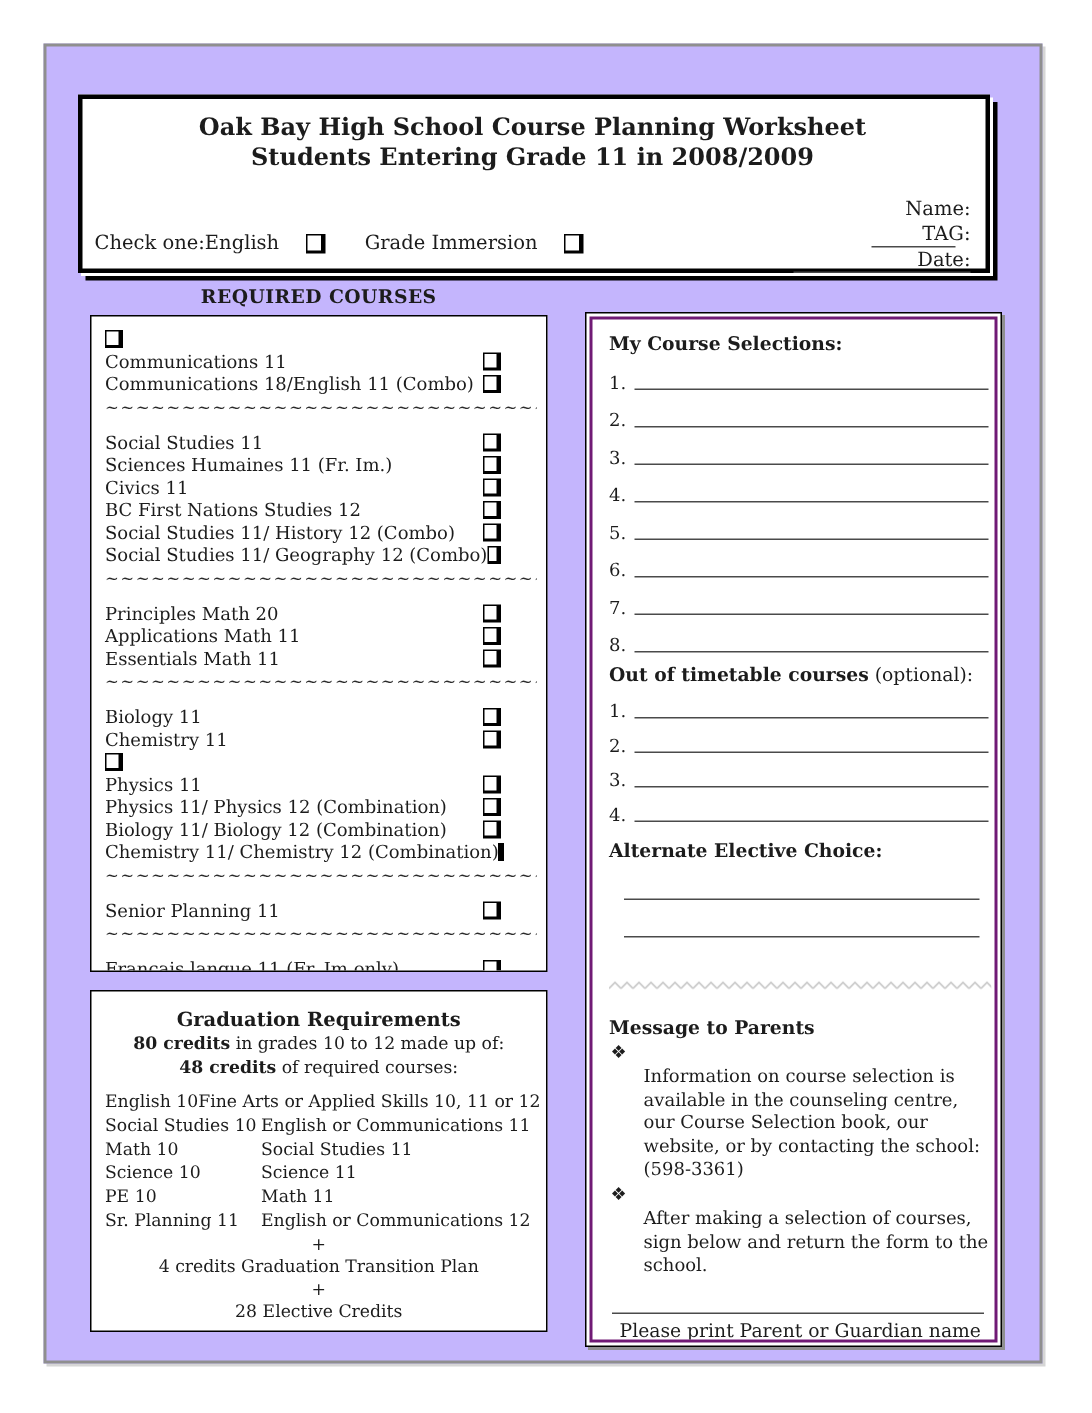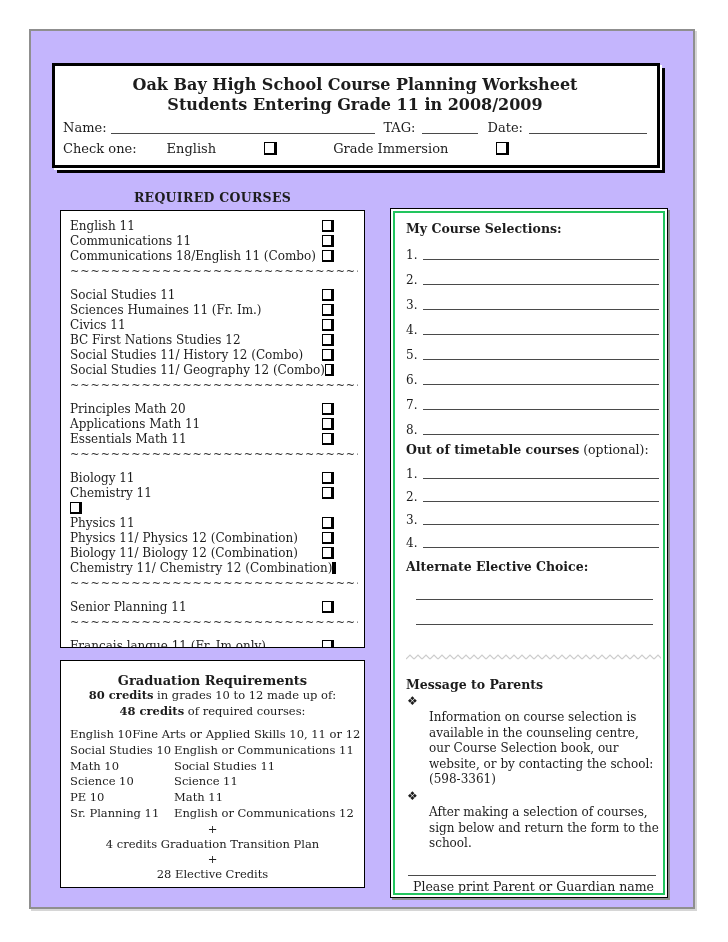--- a/index.html
+++ b/index.html
@@ -12,28 +12,28 @@
     position:absolute;left:29px;top:29px;width:662px;height:876px;
     border:2px solid #8f8f8f;box-shadow:2px 2px 0 #d6d6d6;background:#c4b5fd;
   }
   
   .header-box{
     position:absolute;left:21px;top:32px;width:584px;
     border:3px solid #000;box-shadow:2px 2px 0 #ffffff,5px 5px 0 #000000;
     background:#fff;padding:9px 10px 8px 8px;
   }
   .title{font-weight:bold;font-size:16px;line-height:20px;text-align:center;}
-  .name-row{display:flex;align-items:flex-end;font-size:13px;margin-top:3px;height:17px;}
+  .name-row{display:flex;align-items:flex-end;font-size:13px;margin-top:17px;height:17px;flex-direction:column;}
   .lbl{white-space:nowrap;}
   .wline{border-bottom:1px solid #4a4a4a;display:inline-block;}
   .name-row .wline{height:13px;}
   .fill-name{flex:1;margin:0 8px 1px 4px;}
   .tag-line{width:56px;margin:0 10px 1px 6px;}
   .date-line{width:118px;margin:0 0 1px 6px;}
-  .check-row{display:flex;align-items:center;font-size:13px;margin-top:5px;height:17px;gap:30px;}
+  .check-row{display:flex;align-items:center;font-size:13px;margin-top:5px;height:17px;}
   .opt1{}
   .opt2{margin-left:26px;}
   .check-row .cb{margin-left:18px;}
   
   .cb{
     display:inline-block;width:8px;height:9px;background:#fff;
     border:1px solid #000;border-right-width:3px;border-bottom-width:2px;
   }
   .cb-lg{width:9px;height:10px;}
   
@@ -62,21 +62,21 @@
   .grad-row{display:flex;}
   .grad-cell-l{width:104px;white-space:nowrap;}
   .grad-cell-r{flex:1;white-space:nowrap;}
   .grad-center{text-align:center;font-size:11.5px;line-height:15px;}
   
   .right-box{
     position:absolute;left:359px;top:177px;width:278px;height:690px;
     border:1px solid #000;box-shadow:2px 2px 0 #8f8f8f;background:#fff;box-sizing:border-box;
   }
   .right-inner{
-    position:absolute;inset:2px;border:2px solid #22c55e;
+    position:absolute;inset:2px;border:2px solid #701a75;
     padding:8px 2px 0 11px;overflow:hidden;
   }
   .rb-heading{font-size:12.5px;font-weight:bold;line-height:16px;}
   .rb-heading .normal{font-weight:normal;}
   .nrow{display:flex;align-items:flex-end;height:25px;font-size:12px;}
   .nrow-sm{height:23px;}
   .nrow .num{width:13px;}
   .nrow .wline{flex:1;margin:0 2px 2px 4px;height:12px;}
   .oot-head{margin-top:5px;}
   .alt-head{margin-top:9px;}
@@ -113,21 +113,20 @@
       <span class="cb cb-lg"></span>
       <span class="opt2">Grade Immersion</span>
       <span class="cb cb-lg"></span>
     </div>
   </div>
 
   <div class="rc-heading">REQUIRED COURSES</div>
 
   <div class="left-box courses-box">
     <div class="crow">
-        <span class="clabel">English 11</span>
         <span class="cb"></span>
       </div>
     <div class="crow">
         <span class="clabel">Communications 11</span>
         <span class="cb"></span>
       </div>
     <div class="crow">
         <span class="clabel">Communications 18/English 11 (Combo)</span>
         <span class="cb"></span>
       </div>

